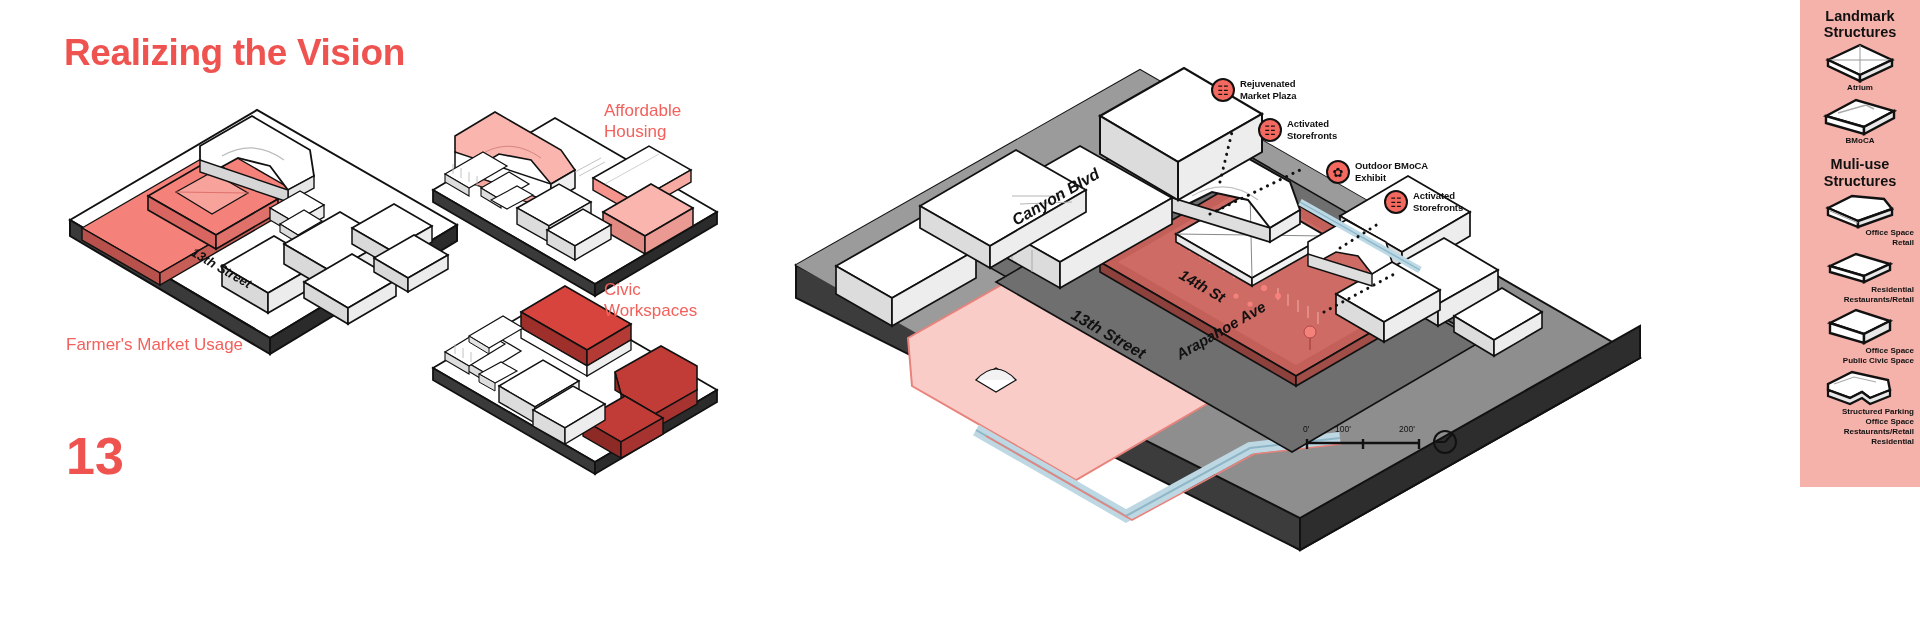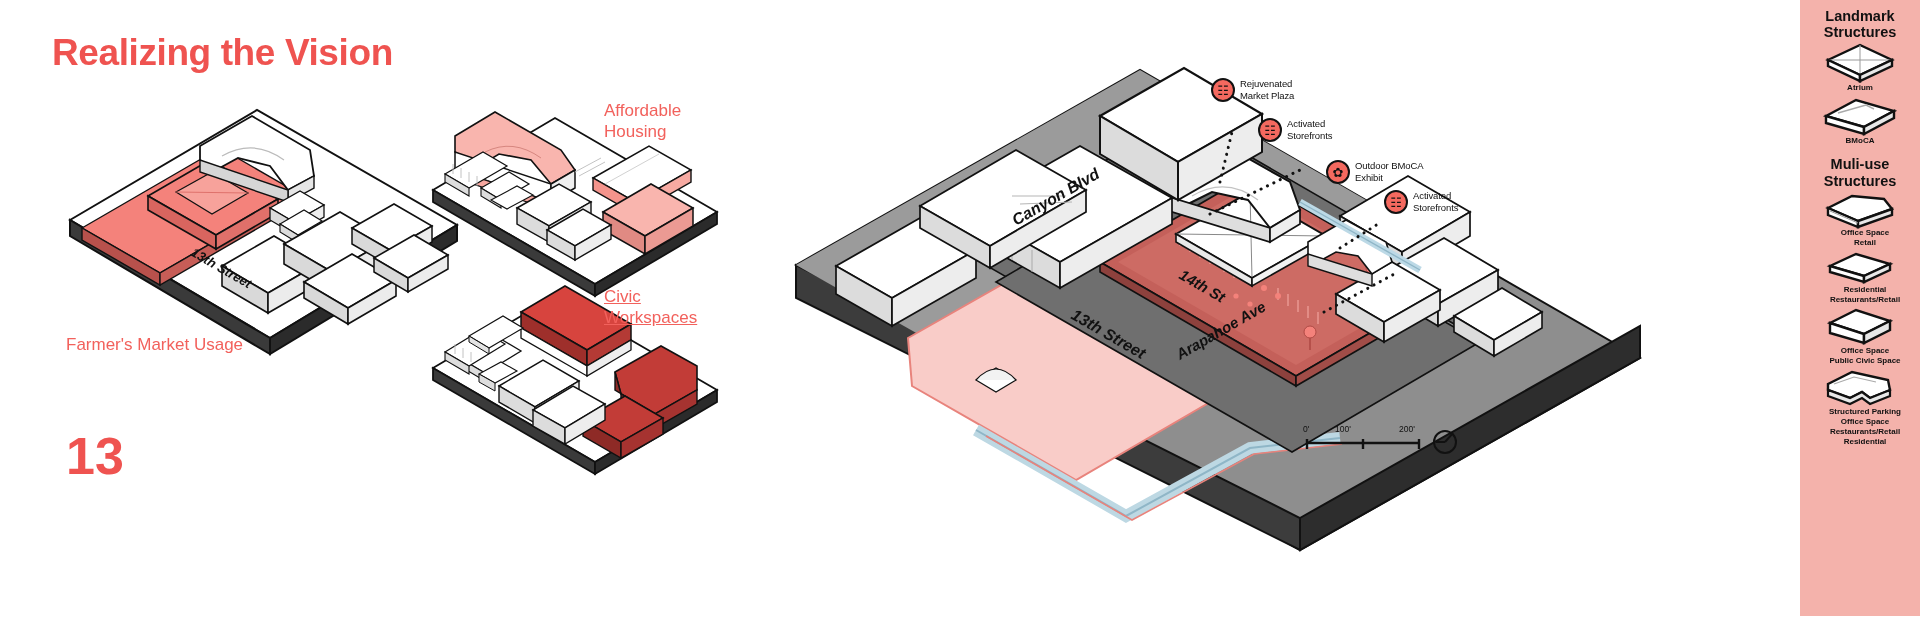--- a/index.html
+++ b/index.html
@@ -6,31 +6,31 @@
   html, body {
     width: 1920px; height: 621px;
     background: #ffffff;
     font-family: "Liberation Sans", sans-serif;
     overflow: hidden;
   }
   #slide { position: relative; width: 1920px; height: 621px; background: #fff; }
 
   
   .title {
-    position: absolute; left: 52px; top: 32px;
+    position: absolute; left: 64px; top: 32px;
     font-size: 37px; font-weight: bold; color: #ef5350;
     letter-spacing: -0.4px; white-space: nowrap;
   }
   .caption {
     position: absolute; color: #f2615c; font-size: 17px; white-space: pre-line;
     line-height: 1.25;
   }
   .cap-farmers { left: 66px; top: 334px; }
   .cap-afford  { left: 604px; top: 100px; }
-  .cap-civic   { left: 604px; top: 286px; text-decoration: underline; }
+  .cap-civic   { left: 604px; top: 279px; }
   .page-num {
     position: absolute; left: 66px; top: 390px;
     font-size: 52px; font-weight: bold; color: #ef5350; margin-top: 36px;
   }
 
   
   .map-title {
     position: absolute; left: 850px; top: 40px;
     font-size: 22px; color: #f2615c; line-height: 1.45; white-space: pre-line;
   }
@@ -45,50 +45,50 @@
 
   
   .callout { position: absolute; display: flex; align-items: center; gap: 5px; }
   .cdot {
     width: 24px; height: 24px; border-radius: 50%;
     background: #f4695f; border: 2.5px solid #111;
     display: flex; align-items: center; justify-content: center;
     font-size: 13px; color: #111; flex: 0 0 auto;
   }
   .ctext {
-    font-size: 9.5px; font-weight: normal; color: #111;
+    font-size: 9.5px; font-weight: bold; color: #111;
     line-height: 1.25; white-space: pre-line; letter-spacing: -0.1px;
   }
   .co1 { left: 1211px; top: 78px; }
   .co2 { left: 1258px; top: 118px; }
   .co3 { left: 1326px; top: 160px; }
   .co4 { left: 1384px; top: 190px; }
 
   
   .scalebar { position: absolute; left: 1303px; top: 424px; }
   .sbticks { position: relative; width: 118px; height: 13px; font-size: 8.5px; color: #111; }
   .sbticks span { position: absolute; top: 0; }
 
   
   .legend {
     position: absolute; right: 0; top: 0;
-    width: 120px; height: 616px; background: #f4b2ab;
+    width: 120px; height: 487px; background: #f4b2ab;
     padding: 8px 6px 4px 6px; text-align: center;
   }
   .lg-head {
     font-size: 14.5px; font-weight: bold; color: #111;
     line-height: 1.12; white-space: pre-line;
   }
   .lg-head.second { margin-top: 10px; }
   .lg-item { margin-top: 2px; }
   .lg-label {
     font-size: 8px; font-weight: bold; color: #111;
     line-height: 1.25; white-space: pre-line; margin-top: 1px;
   }
-  .lg-label.left { text-align: center; padding-left: 10px; }
+  .lg-label.left { text-align: right; padding-left: 10px; }
   .lg-icon { display: flex; justify-content: center; }
 </style>
 </head>
 <body>
 
 <div id="slide">
 
   <div class="title">Realizing the Vision</div>
 
   <div class="dgm d1">

